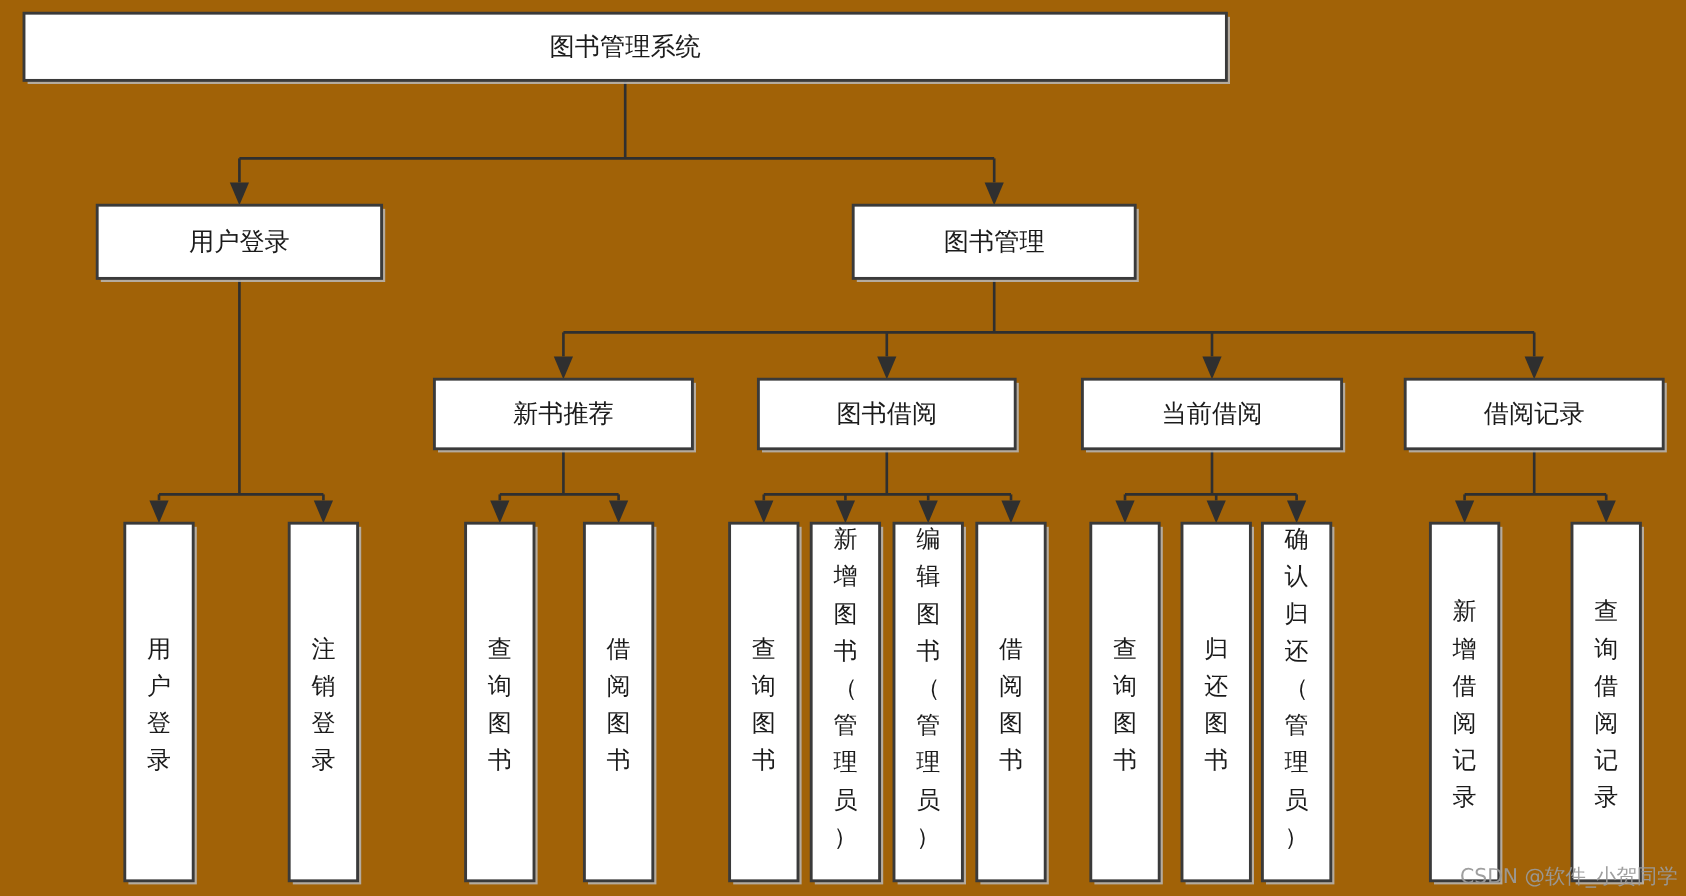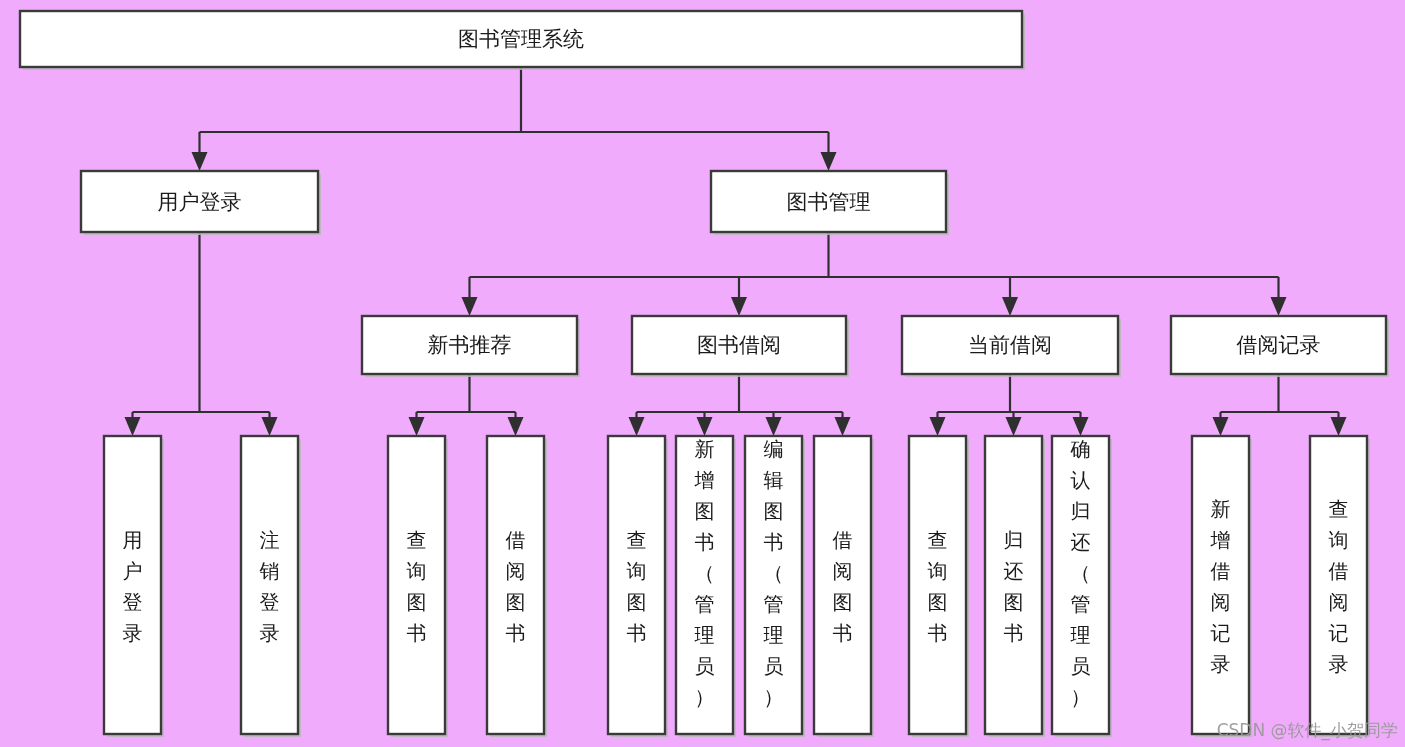--- a/index.html
+++ b/index.html
@@ -8,21 +8,21 @@
     padding: 0;
     background: #ffffff;
   }
   body {
     font-family: "DejaVu Sans", "Liberation Sans", sans-serif;
   }
   #diagram-root {
     position: relative;
     width: 1405px;
     height: 747px;
-    background: #f0abfc;
+    background: #a16207;
     overflow: hidden;
   }
   svg#flow {
     position: absolute;
     left: 0;
     top: 0;
     width: 1405px;
     height: 747px;
     display: block;
   }

